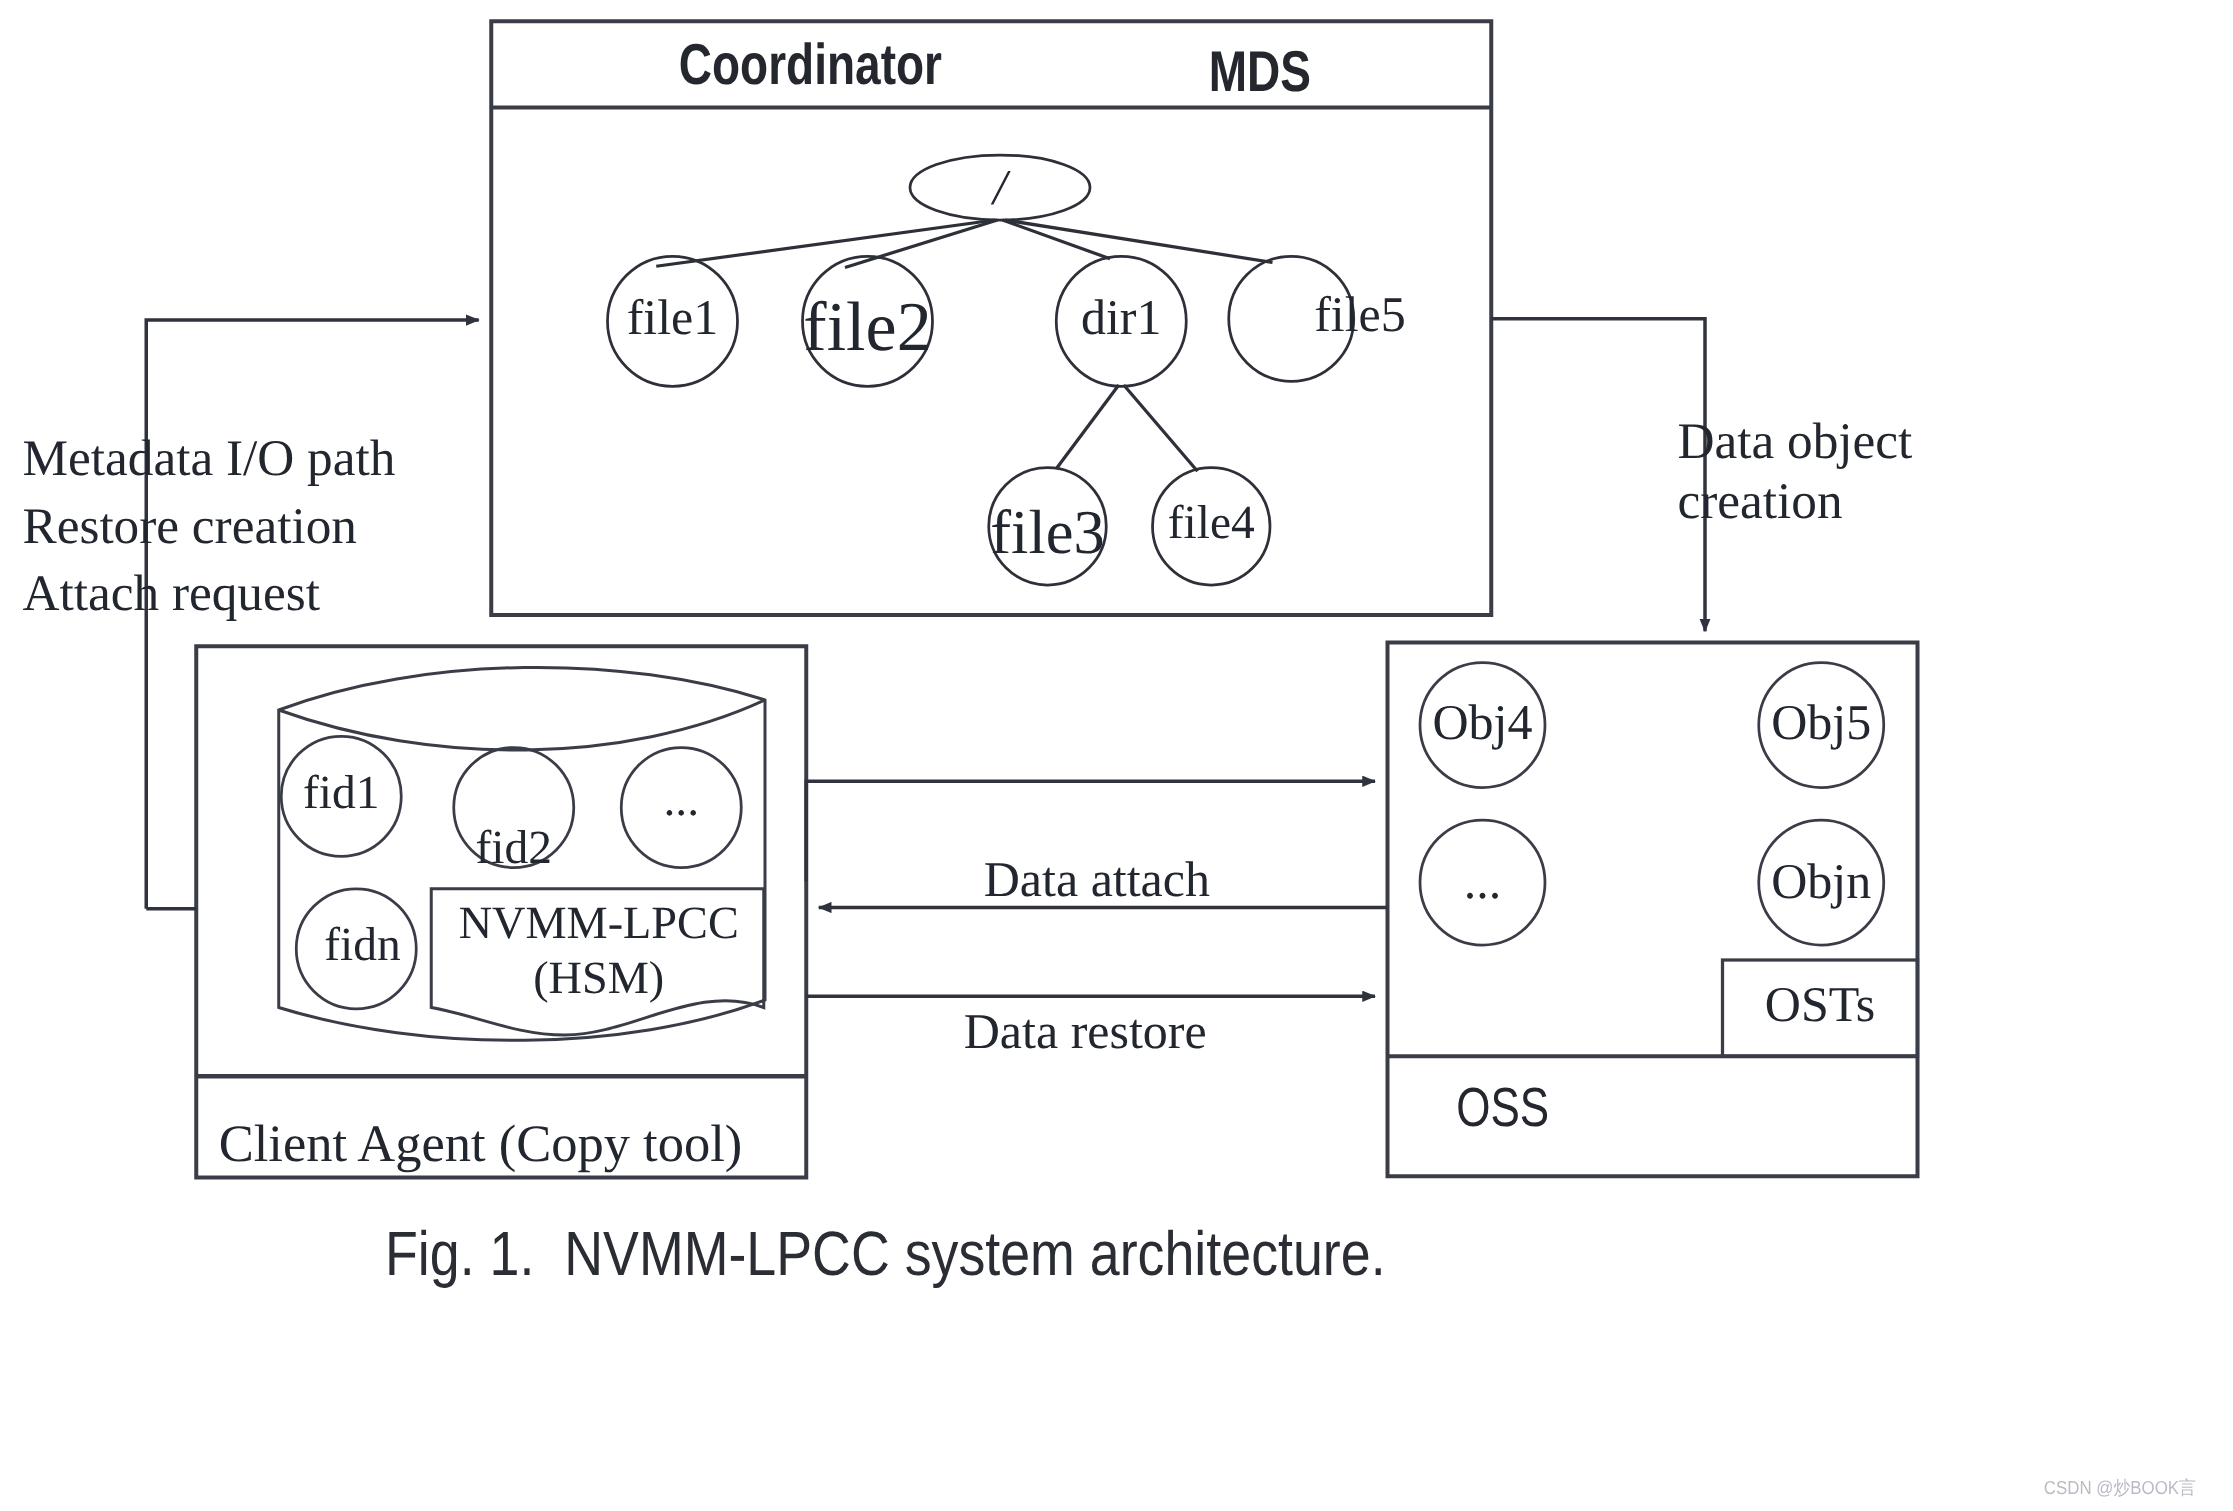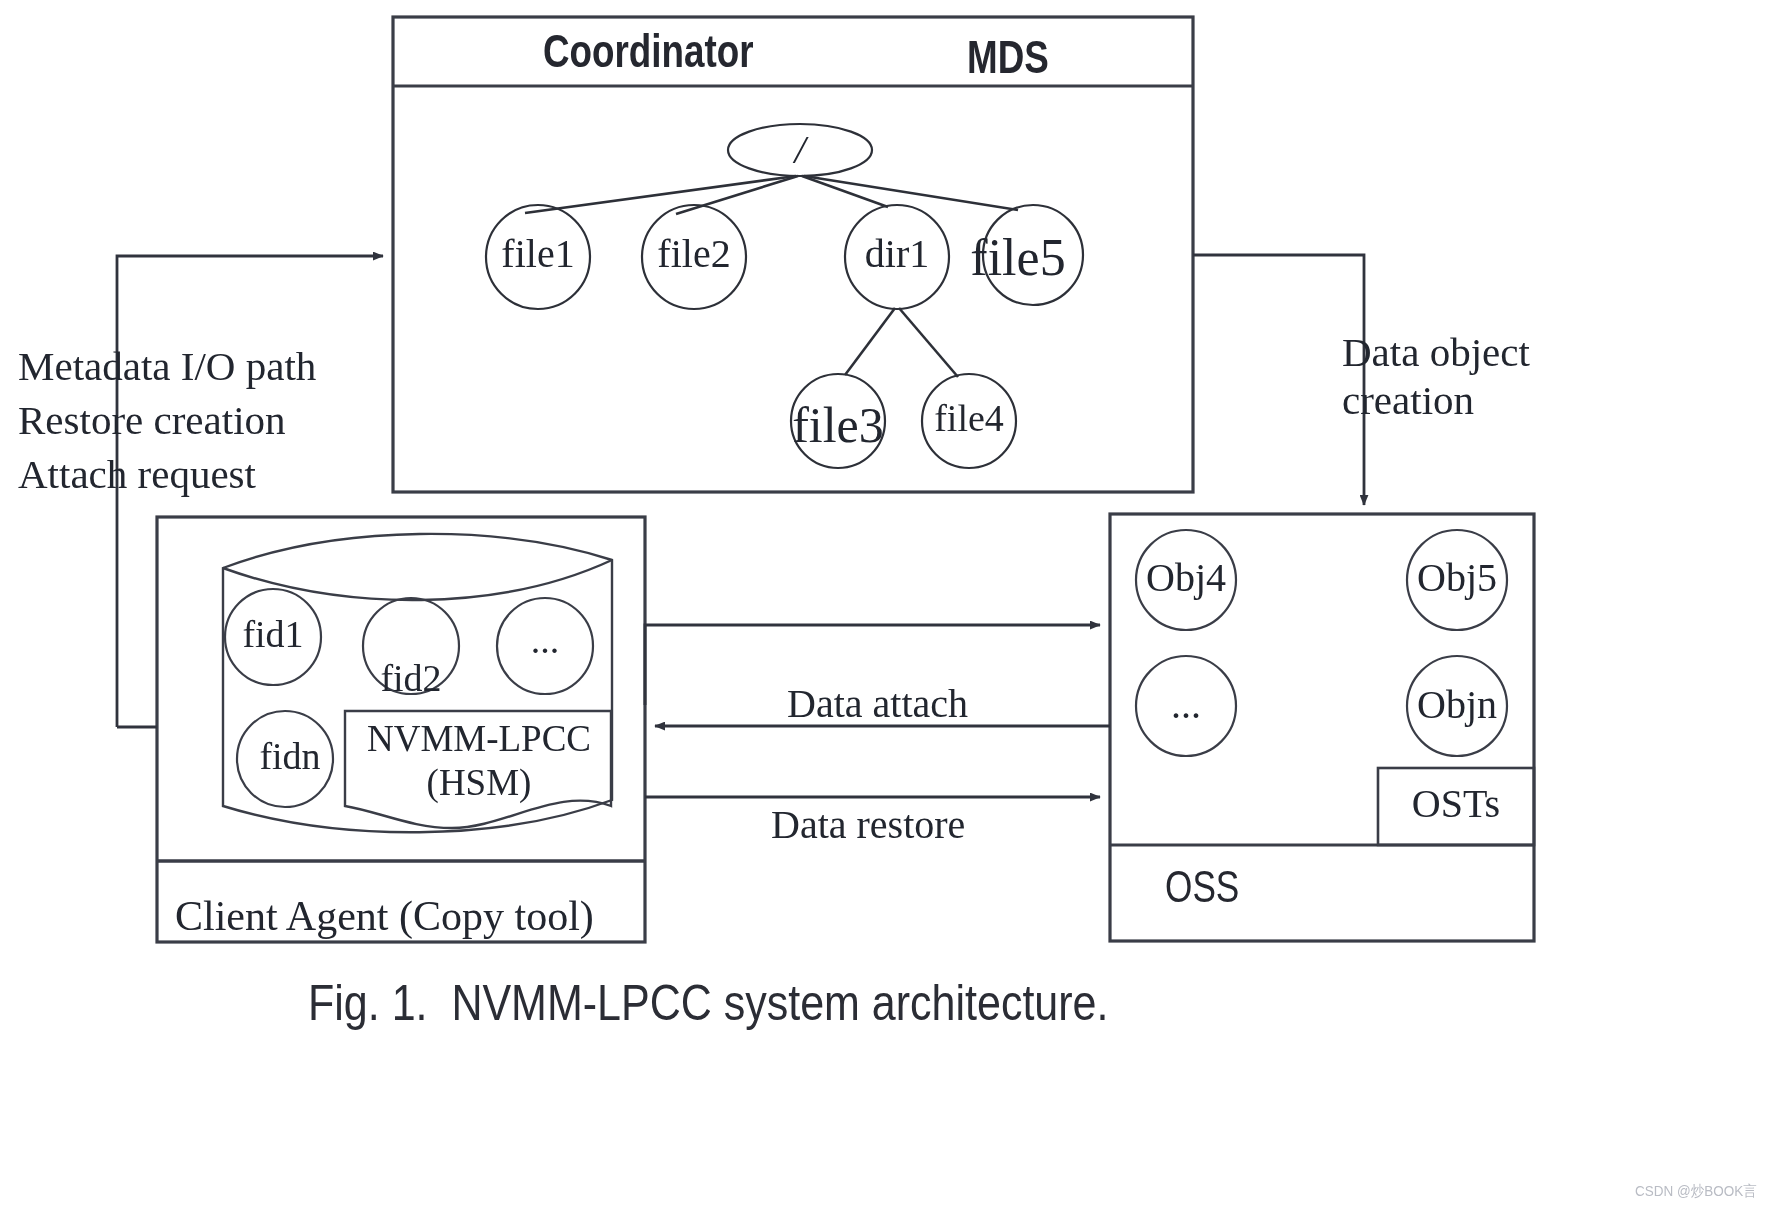--- a/index.html
+++ b/index.html
@@ -129,23 +129,23 @@
     <g fill="none" stroke="#30333d" stroke-width="2.8">
       <path d="M 645 797 L 1100 797" marker-end="url(#arrowhead)"></path>
     </g>
   </svg>
 
   <div class="lbl bold-cond" style="left:543px;top:26px;font-size:46px;letter-spacing:0px;">Coordinator</div>
   <div class="lbl bold-cond" style="left:967px;top:32px;font-size:46px;">MDS</div>
 
   <div class="nodetext serif" style="left:760px;top:126px;width:80px;font-size:40px;font-style:italic;">/</div>
   <div class="nodetext serif" style="left:478px;top:230px;width:120px;font-size:40px;">file1</div>
-  <div class="nodetext serif" style="left:634px;top:230px;width:120px;font-size:40px;">file2</div>
+  <div class="nodetext serif" style="left:634px;top:230px;width:120px;font-size:56px;">file2</div>
   <div class="nodetext serif" style="left:837px;top:230px;width:120px;font-size:40px;">dir1</div>
-  <div class="nodetext serif" style="left:958px;top:228px;width:120px;font-size:52px;">file5</div>
+  <div class="nodetext serif" style="left:1028px;top:228px;width:120px;font-size:40px;">file5</div>
   <div class="nodetext serif" style="left:780px;top:396px;width:116px;font-size:50px;">file3</div>
   <div class="nodetext serif" style="left:911px;top:396px;width:116px;font-size:38px;">file4</div>
 
   <div class="lbl serif" style="left:18px;top:344px;font-size:41px;">Metadata I/O path</div>
   <div class="lbl serif" style="left:18px;top:398px;font-size:41px;">Restore creation</div>
   <div class="lbl serif" style="left:18px;top:452px;font-size:41px;">Attach request</div>
 
   <div class="lbl serif" style="left:1342px;top:330px;font-size:41px;">Data object</div>
   <div class="lbl serif" style="left:1342px;top:378px;font-size:41px;">creation</div>
 

